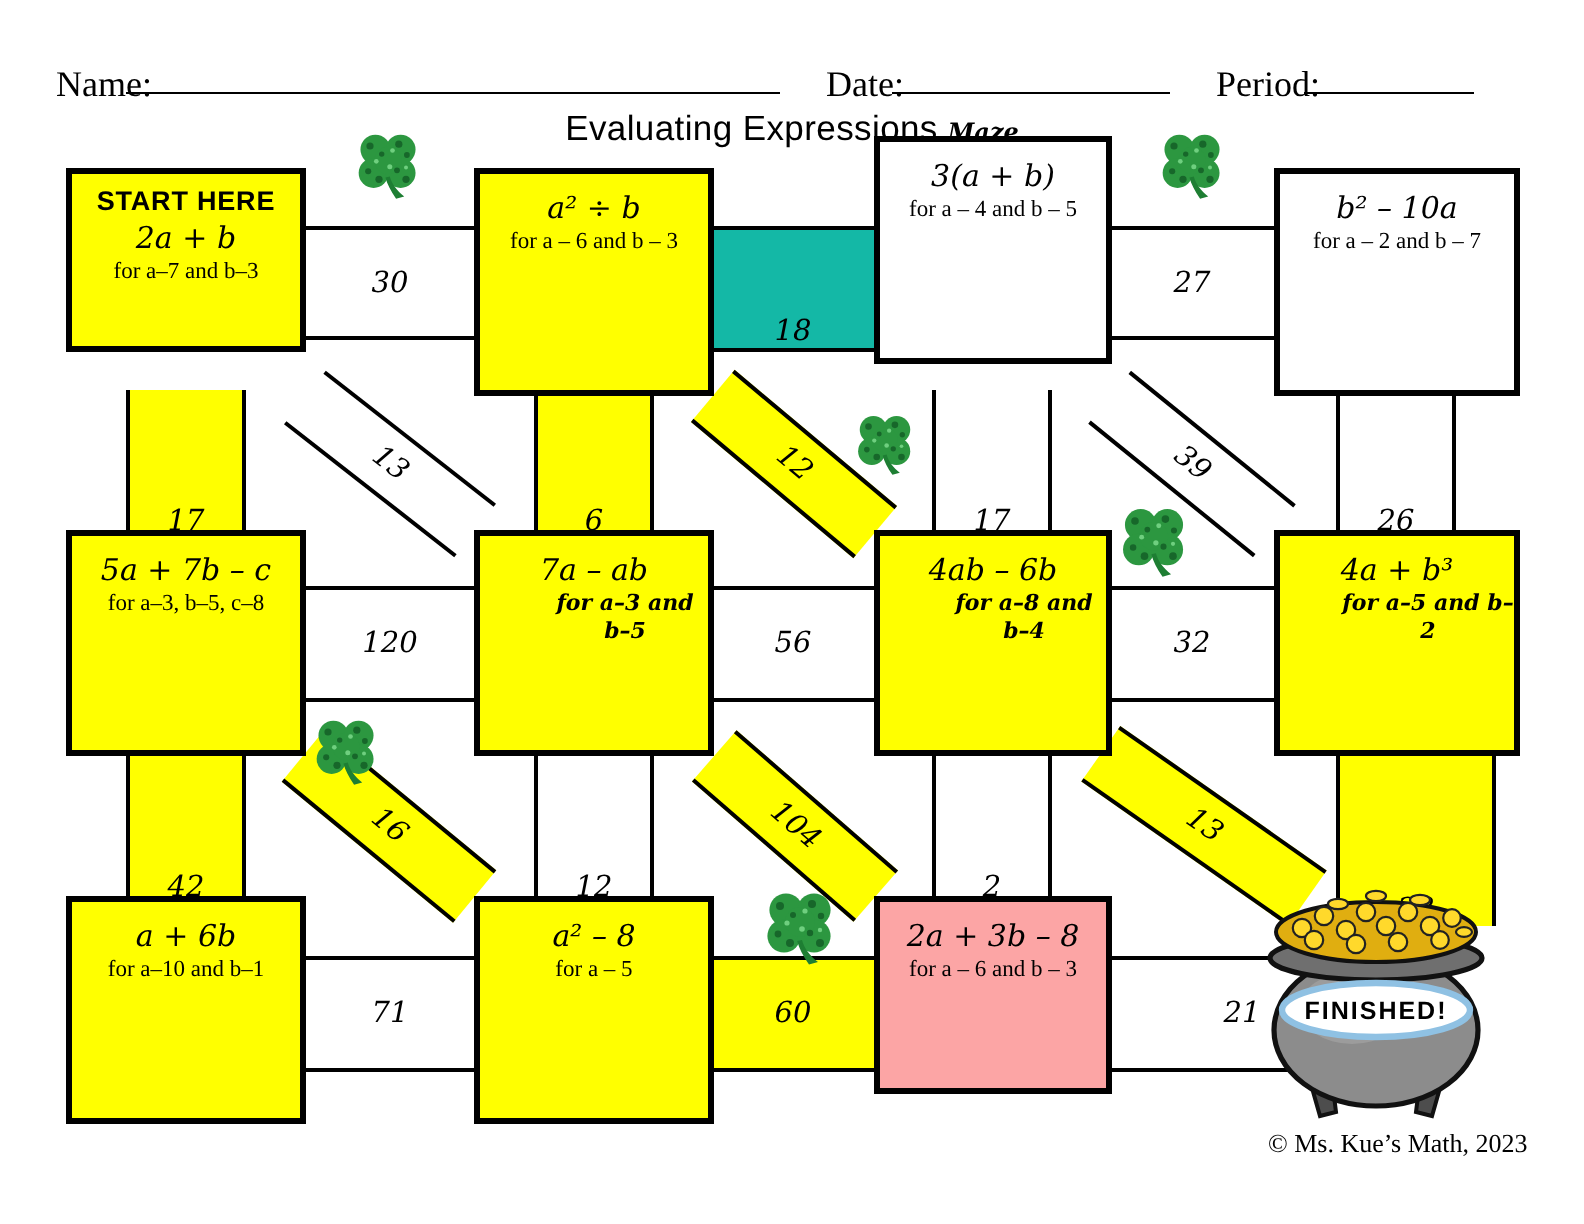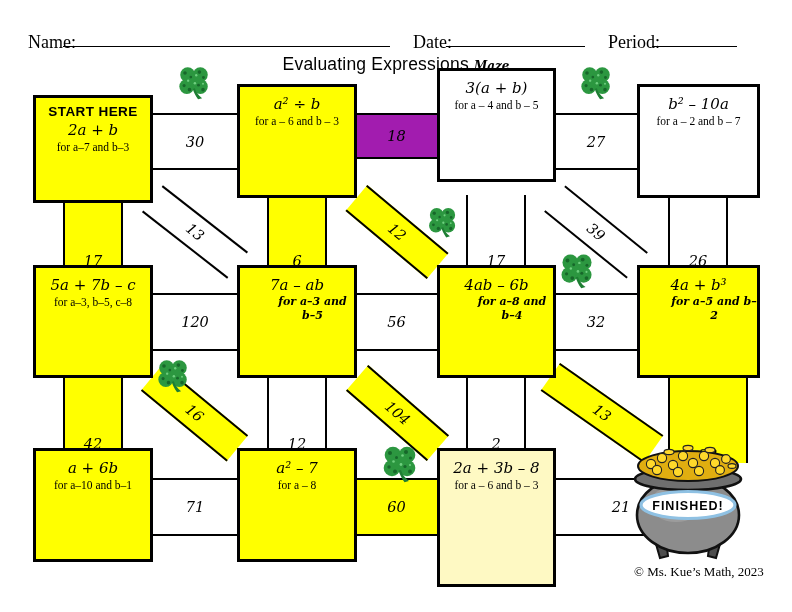--- a/index.html
+++ b/index.html
@@ -37,21 +37,21 @@
   <span class="hdr-label" style="left:413px">Date:</span>
   <span class="hdr-line" style="left:446px;width:139px"></span>
   <span class="hdr-label" style="left:608px">Period:</span>
   <span class="hdr-line" style="left:652px;width:85px"></span>
 
   <div class="title">
     <span class="main">Evaluating Expressions</span><span class="script">Maze</span>
   </div>
 
   <div id="maze" style="position:absolute;left:0;top:0;width:792px;height:612px;">
-      <div class="box" style="left: 33px; top: 95px; width: 120px; height: 108px; background: rgb(255, 255, 0);">
+      <div class="box" style="left: 33px; top: 84px; width: 120px; height: 92px; background: rgb(255, 255, 0);">
         <div class="start">START HERE</div>
         <div class="expr">2a + b</div>
         <div class="cond">for a–7 and b–3</div>
       </div>
       <div class="box" style="left: 237px; top: 84px; width: 120px; height: 114px; background: rgb(255, 255, 0);">
         <div class="expr">a² ÷ b</div>
         <div class="cond">for a – 6 and b – 3</div>
       </div>
       <div class="box" style="left: 437px; top: 68px; width: 119px; height: 114px; background: rgb(255, 255, 255);">
         <div class="expr">3(a + b)</div>
@@ -75,24 +75,24 @@
       </div>
       <div class="box" style="left: 637px; top: 265px; width: 123px; height: 113px; background: rgb(255, 255, 0);">
         <div class="expr">4a + b³</div>
         <div class="cond it">for a–5 and b–2</div>
       </div>
       <div class="box" style="left: 33px; top: 448px; width: 120px; height: 114px; background: rgb(255, 255, 0);">
         <div class="expr">a + 6b</div>
         <div class="cond">for a–10 and b–1</div>
       </div>
       <div class="box" style="left: 237px; top: 448px; width: 120px; height: 114px; background: rgb(255, 255, 0);">
-        <div class="expr">a² – 7</div>
-        <div class="cond">for a – 8</div>
-      </div>
-      <div class="box" style="left: 437px; top: 448px; width: 119px; height: 139px; background: #fef9c3;">
+        <div class="expr">a² – 8</div>
+        <div class="cond">for a – 5</div>
+      </div>
+      <div class="box" style="left: 437px; top: 448px; width: 119px; height: 99px; background: #fca5a5;">
         <div class="expr">2a + 3b – 8</div>
         <div class="cond">for a – 6 and b – 3</div>
       </div>
       <div class="corr v" style="left: 63px; top: 195px; width: 60px; height: 74px; background: rgb(255, 255, 0);">
         <span class="num">17</span>
       </div>
       <div class="corr v" style="left: 267px; top: 195px; width: 60px; height: 74px; background: rgb(255, 255, 0);">
         <span class="num">6</span>
       </div>
       <div class="corr v" style="left: 466px; top: 195px; width: 60px; height: 74px; background: rgb(255, 255, 255);">
@@ -109,21 +109,21 @@
       </div>
       <div class="corr v" style="left: 466px; top: 375px; width: 60px; height: 77px; background: rgb(255, 255, 255);">
         <span class="num">2</span>
       </div>
       <div class="corr v" style="left: 668px; top: 375px; width: 80px; height: 88px; background: rgb(255, 255, 0);">
         <span class="num">28</span>
       </div>
       <div class="corr h" style="left: 149px; top: 113px; width: 92px; height: 57px; background: rgb(255, 255, 255);">
         <span class="num">30</span>
       </div>
-      <div class="corr h" style="left: 352px; top: 113px; width: 89px; height: 46px; background: #a21caf;">
+      <div class="corr h" style="left: 352px; top: 113px; width: 89px; height: 63px; background: #14b8a6; align-items: flex-end;">
         <span class="num">18</span>
       </div>
       <div class="corr h" style="left: 551px; top: 113px; width: 90px; height: 57px; background: rgb(255, 255, 255);">
         <span class="num">27</span>
       </div>
       <div class="corr h" style="left: 149px; top: 293px; width: 92px; height: 58px; background: rgb(255, 255, 255);">
         <span class="num">120</span>
       </div>
       <div class="corr h" style="left: 352px; top: 293px; width: 89px; height: 58px; background: rgb(255, 255, 255);">
         <span class="num">56</span>

